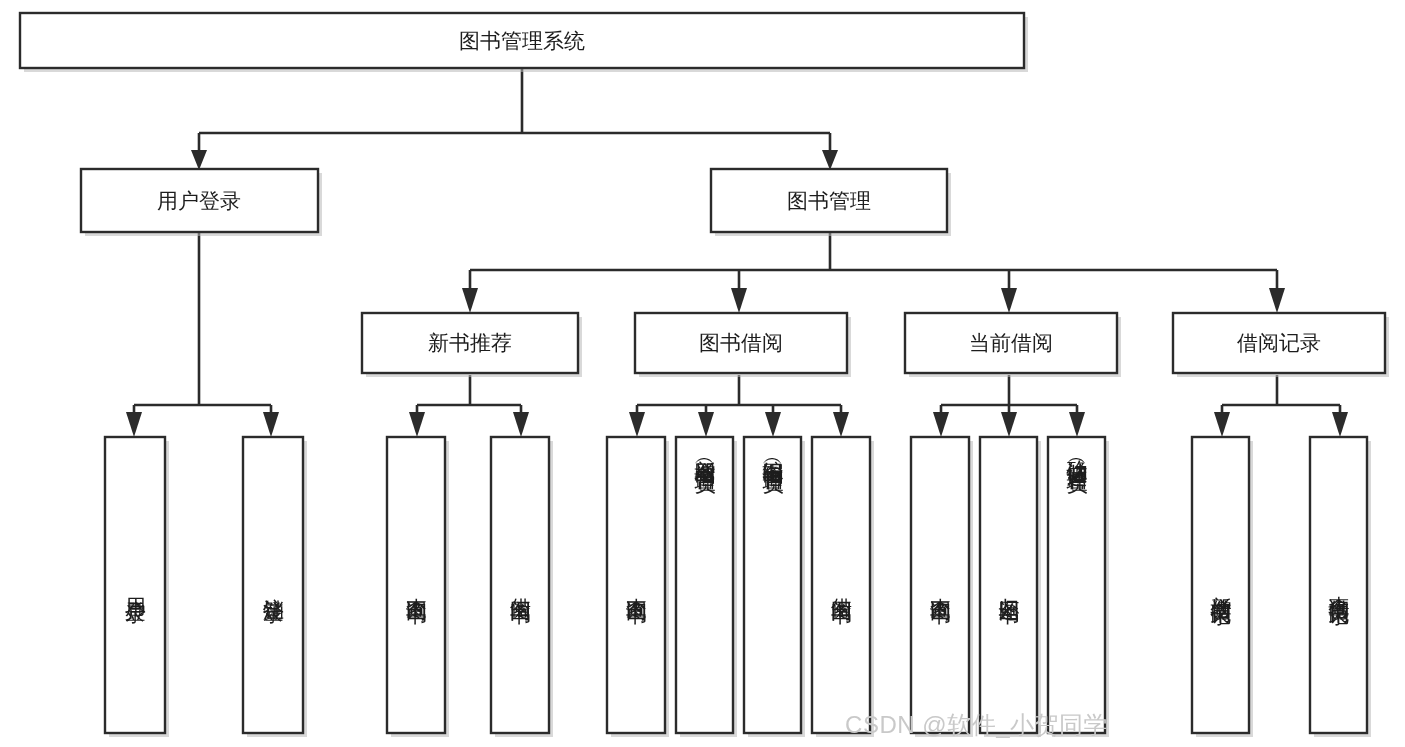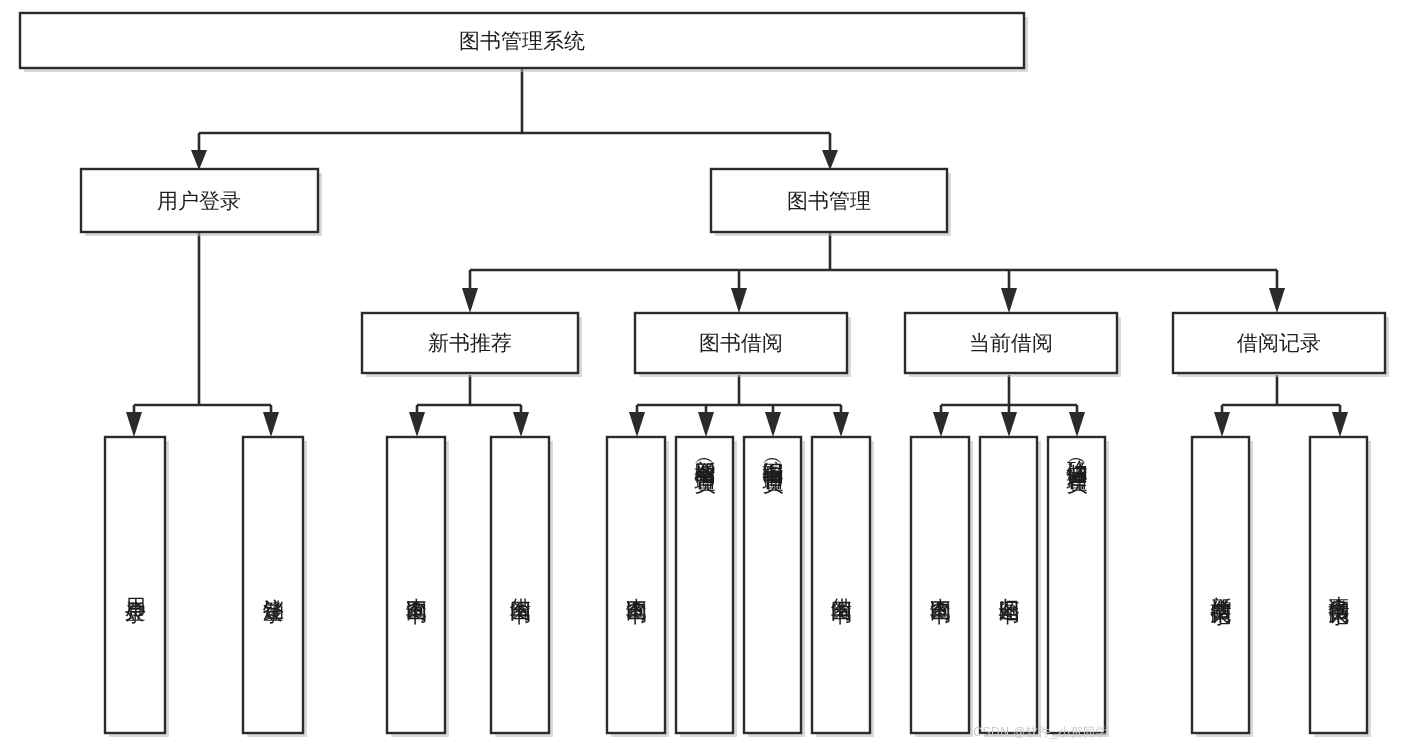--- a/index.html
+++ b/index.html
@@ -69,21 +69,21 @@
     letter-spacing: 2px;
     color: #1d1d1d;
     text-align: center;
     white-space: nowrap;
   }
   .watermark {
     position: absolute;
     right: 16px;
     bottom: 6px;
     font-family: "Liberation Sans", "DejaVu Sans", sans-serif;
-    font-size: 12px;
+    font-size: 24px;
     color: #c9c9c9;
     letter-spacing: 0.5px;
     white-space: nowrap;
   }
 </style>
 </head>
 <body>
 
 <div id="diagram-root">
 

